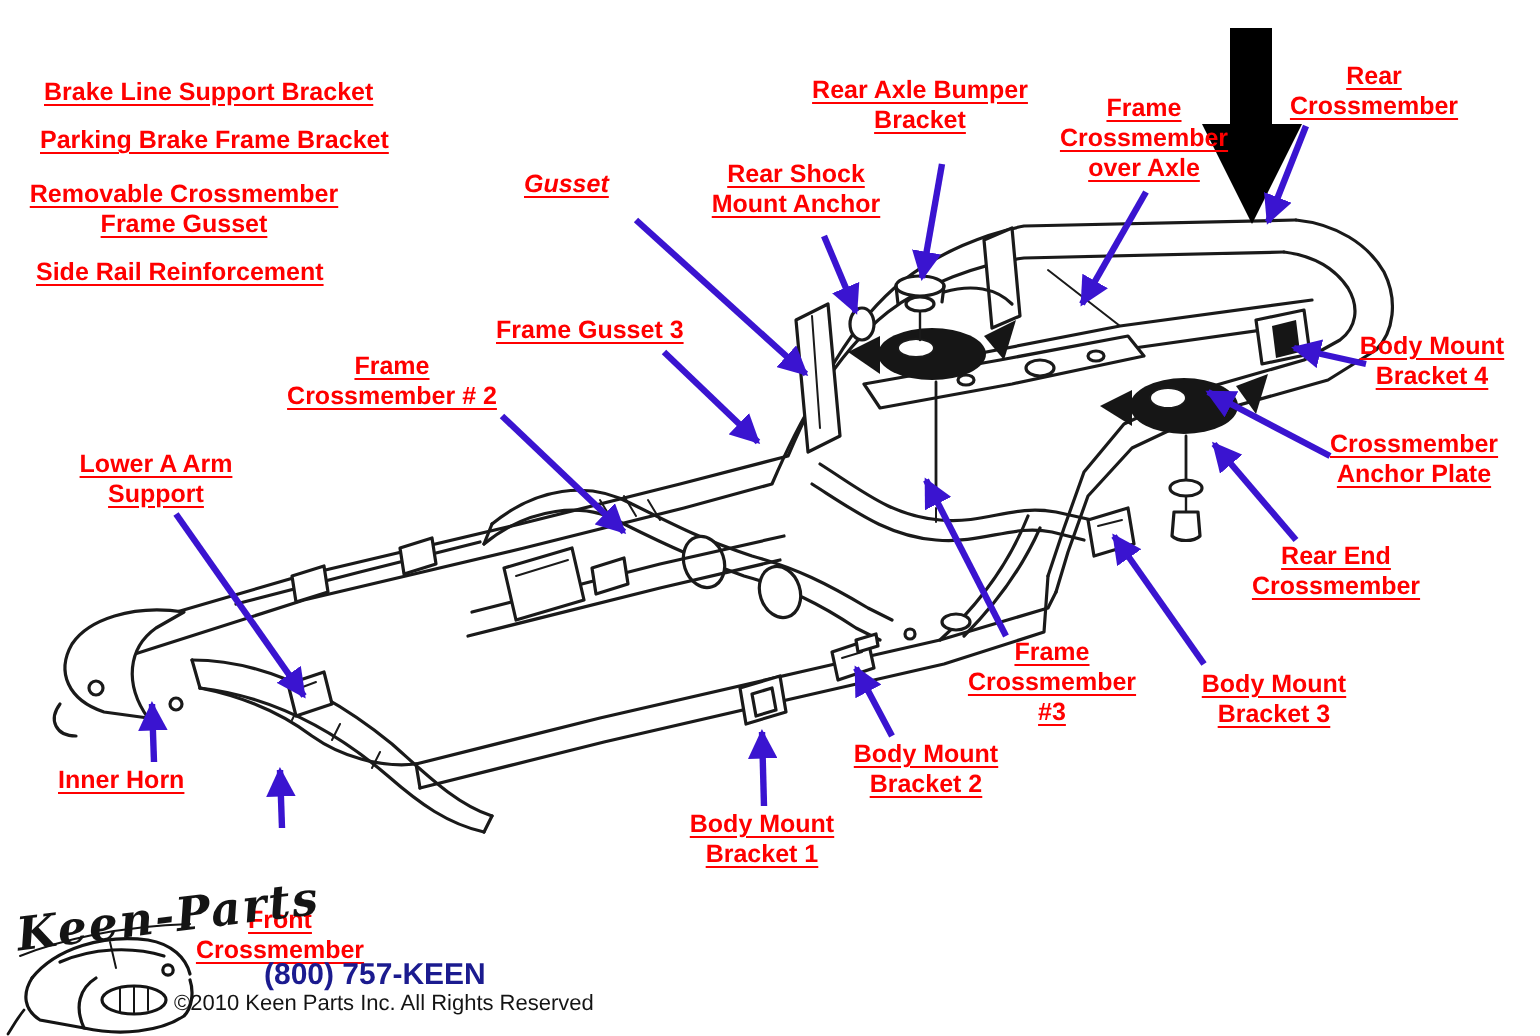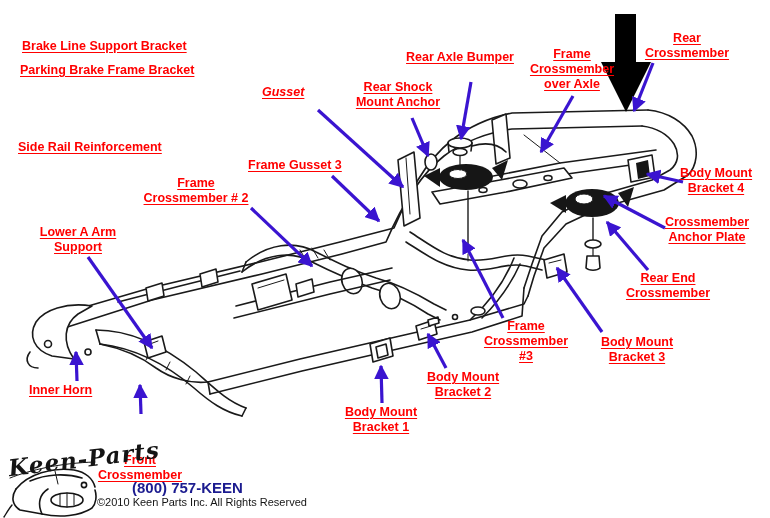--- a/index.html
+++ b/index.html
@@ -8,21 +8,21 @@
   #stage{position:absolute;left:0;top:0;width:770px;height:518px;}
   #drawing{position:absolute;left:0;top:0;}
   #labels{position:absolute;left:0;top:0;width:770px;height:518px;}
   .plabel{position:absolute;font:bold 12.5px/15px "Liberation Sans",sans-serif;
           text-align:center;transform:translateX(-50%);white-space:nowrap;cursor:pointer;}
   .plabel.left{transform:none;text-align:left;}
   .plabel span{display:block;text-decoration:underline;text-underline-offset:2px;}
   #logo-script{position:absolute;left:8px;top:446px;font:bold italic 23px/26px "DejaVu Serif",serif;
                color:#141414;transform:rotate(-7deg);letter-spacing:1px;white-space:nowrap;}
   #phone{position:absolute;left:96px;top:479px;font:bold 15px/17px "Liberation Sans",sans-serif;margin-left:36px;}
-  #copyright{position:absolute;left:97px;top:496px;font:11px/13px "Liberation Sans",sans-serif;color:#141414;}
+  #copyright{position:absolute;left:87px;top:496px;font:11px/13px "Liberation Sans",sans-serif;color:#141414;}
 </style>
 </head>
 <body>
 
 <div id="stage">
 
   <svg id="drawing" width="770" height="518" viewBox="0 0 770 518">
     <defs>
       <marker id="ah" viewBox="0 0 10 10" refX="9" refY="5" markerWidth="4.6" markerHeight="4.6" orient="auto" markerUnits="strokeWidth">
         <path d="M0,0 L10,5 L0,10 Z" id="ah-path" fill="#3A14D0"></path>
@@ -168,32 +168,37 @@
     </g>
   </svg>
 
   <div id="labels" style="color: rgb(255, 0, 0);">
       <div class="plabel left" style="left: 22px; top: 39px;">
         <span>Brake Line Support Bracket</span>
       </div>
       <div class="plabel left" style="left: 20px; top: 63px;">
         <span>Parking Brake Frame Bracket</span>
       </div>
-      <div class="plabel left" style="left: 18px; top: 140px; text-align: right;">
+      <div class="plabel" style="left: 92px; top: 90px;">
+        <span>Removable Crossmember</span>
+        <span>Frame Gusset</span>
+      </div>
+      <div class="plabel left" style="left: 18px; top: 129px; text-align: right;">
         <span>Side Rail Reinforcement</span>
       </div>
       <div class="plabel left" style="left: 262px; top: 85px; font-style: italic;">
         <span>Gusset</span>
       </div>
       <div class="plabel" style="left: 398px; top: 80px;">
         <span>Rear Shock</span>
         <span>Mount Anchor</span>
       </div>
-      <div class="plabel" style="left: 460px; top: 50px;">
+      <div class="plabel" style="left: 460px; top: 38px;">
         <span>Rear Axle Bumper</span>
+        <span>Bracket</span>
       </div>
       <div class="plabel" style="left: 572px; top: 47px;">
         <span>Frame</span>
         <span>Crossmember</span>
         <span>over Axle</span>
       </div>
       <div class="plabel" style="left: 687px; top: 31px;">
         <span>Rear</span>
         <span>Crossmember</span>
       </div>

